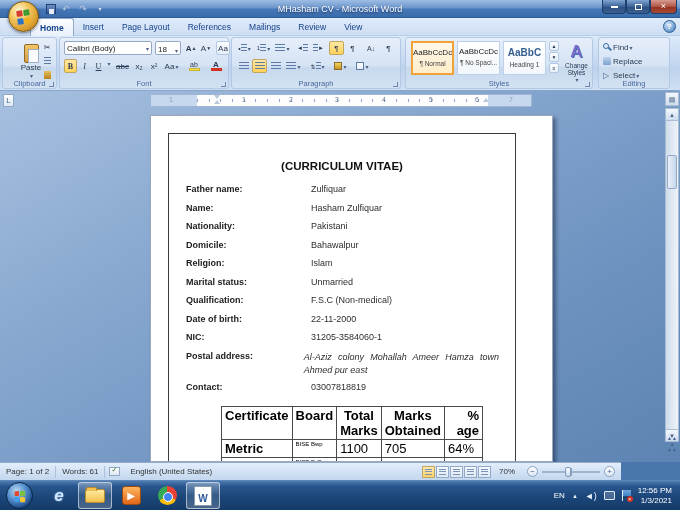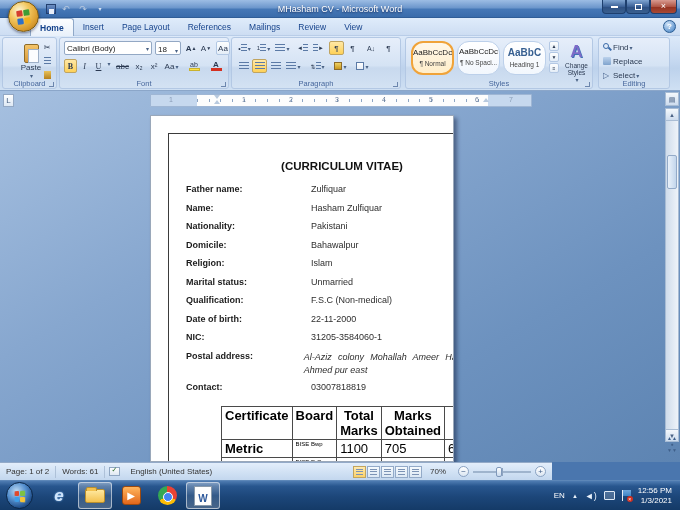--- a/index.html
+++ b/index.html
@@ -60,21 +60,21 @@
   .selbox { position:absolute; background:#fff; border:1px solid #93a8c4; border-radius:2px;
     font-size:8px; color:#222; display:flex; align-items:center; padding:0 2px; height:14px; }
   .selbox .dd { margin-left:auto; }
   .lines-ic { display:inline-block; width:10px; height:8px;
     background:repeating-linear-gradient(#5b7aa6 0 1px, transparent 1px 3px); }
   .pasteic { width:15px; height:19px; background:linear-gradient(#f4c46a,#d89a3a); border:1px solid #8d6b2a;
     border-radius:2px; position:relative; }
   .pasteic:after { content:""; position:absolute; left:3px; top:4px; width:9px; height:12px; background:#fbfcfe;
     border:1px solid #9eb0c8; }
   .styleth { position:absolute; top:3px; width:43px; height:34px; background:linear-gradient(#fff,#f2f7fd);
-    border:1px solid #bcd0ea; border-radius:12px; text-align:center; }
+    border:1px solid #bcd0ea; border-radius:0; text-align:center; }
   .styleth.sel { border:2px solid #f0a339; background:linear-gradient(#fff7e8,#ffeecb); }
   .st-prev { font-size:8px; color:#222; margin-top:5px; }
   .st-prev.head { font-size:10px; color:#365f91; font-weight:bold; }
   .st-name { font-size:6.5px; color:#444; margin-top:3px; }
   .bigA { font-size:17px; font-weight:bold; color:#7c6bc8; text-shadow:1px 1px 0 #3f74b5; }
   .edit-ic { display:inline-block; width:8px; height:8px; margin-right:2px; position:relative; }
   .mag { width:6px; height:6px; border:1.5px solid #3a6aa8; border-radius:50%; position:absolute; }
   .mag:after { content:""; position:absolute; left:4px; top:4px; width:4px; height:1.5px; background:#3a6aa8;
     transform:rotate(45deg); }
 
@@ -89,21 +89,21 @@
   .rnum { position:absolute; top:1px; font-size:7px; color:#6b7f9c; }
   .rnum.margin { color:#8a9cb6; }
   .indent-marker { position:absolute; left:63px; top:0; width:7px; height:11px; }
   .indent-marker .t { width:0; height:0; border-left:3.5px solid transparent; border-right:3.5px solid transparent;
     border-top:4px solid #b8c9de; }
   .indent-marker .b { width:0; height:0; border-left:3.5px solid transparent; border-right:3.5px solid transparent;
     border-bottom:4px solid #b8c9de; margin-top:1px; }
   .tabsel { left:3px; top:3px; width:11px; height:13px; background:linear-gradient(#fff,#dde8f4);
     border:1px solid #93a8c4; font-size:8px; line-height:12px; text-align:center; color:#4a6285; }
 
-  .page { left:150px; top:24px; width:304px; height:347px; background:#fff;
+  .page { left:150px; top:24px; width:403px; height:347px; background:#fff;
     box-shadow:3px 3px 4px rgba(10,20,50,.45); border:1px solid #9aa8ba; overflow:hidden; }
   .borderbox { position:absolute; left:17px; top:17px; width:348px; height:400px; border:1.5px solid #3b3b3b; }
   .doc-title { position:absolute; left:0; right:0; top:26px; text-align:center; font-weight:bold;
     font-size:11.5px; color:#111; }
   .fields { position:absolute; left:17px; right:16px; top:50px; }
   .frow { display:flex; align-items:flex-start; height:18.5px; }
   .frow.tall { height:31px; }
   .flabel { width:125px; font-weight:bold; font-size:9px; color:#1c1c1c; }
   .fvalue { font-size:9px; color:#2e2e2e; }
   .fvalue.justify { width:207px; text-align:justify; line-height:13px;font-style:italic; }
@@ -120,21 +120,21 @@
     border-bottom:1px solid #aabdd4; color:#4a6285; font-size:6px; text-align:center; line-height:12px; }
   .thumb { position:absolute; left:1px; top:46px; width:10px; height:34px;
     background:linear-gradient(90deg,#e9f1fa,#c3d6ec); border:1px solid #93aac8; border-radius:2px; }
   .browse { left:665px; top:343px; width:14px; height:28px; display:flex; flex-direction:column; align-items:center;
     gap:1px; padding-top:2px; }
   .browse span { font-size:5px; color:#3f5f8a; line-height:5px; }
   .rulerbtn { left:665px; top:1px; width:14px; height:14px; background:linear-gradient(#f4f8fc,#cddcee);
     border:1px solid #a8bcd4; font-size:7px; color:#4a6285; text-align:center; line-height:13px; }
 
   
-  .statusbar { left:0; top:462px; width:552px; height:18px;
+  .statusbar { left:0; top:462px; width:621px; height:18px;
     background:linear-gradient(#e3eefb,#cfe0f3 60%,#c3d7ee); border-top:1px solid #93aac8;
     display:flex; align-items:center; font-size:8px; color:#333; }
   .sb-item { padding:0 6px; }
   .sb-div { width:1px; height:12px; background:#aec1d8; }
   .proof-ic { width:11px; height:9px; background:linear-gradient(#fdfdfd,#dfe8f2); border:1px solid #8fa6c2;
     position:relative; margin:0 4px; }
   .proof-ic:after { content:"✓"; position:absolute; left:1px; top:-2px; font-size:7px; color:#2c6e2c; }
   .viewbtns { margin-left:auto; display:flex; gap:1px; align-items:center; }
   .vbtn { width:13px; height:12px; border:1px solid #93aac8; background:linear-gradient(#f6fafd,#dce8f4); }
   .vbtn.active { background:linear-gradient(#ffe9ae,#fbd26a); border-color:#c0a460; }

